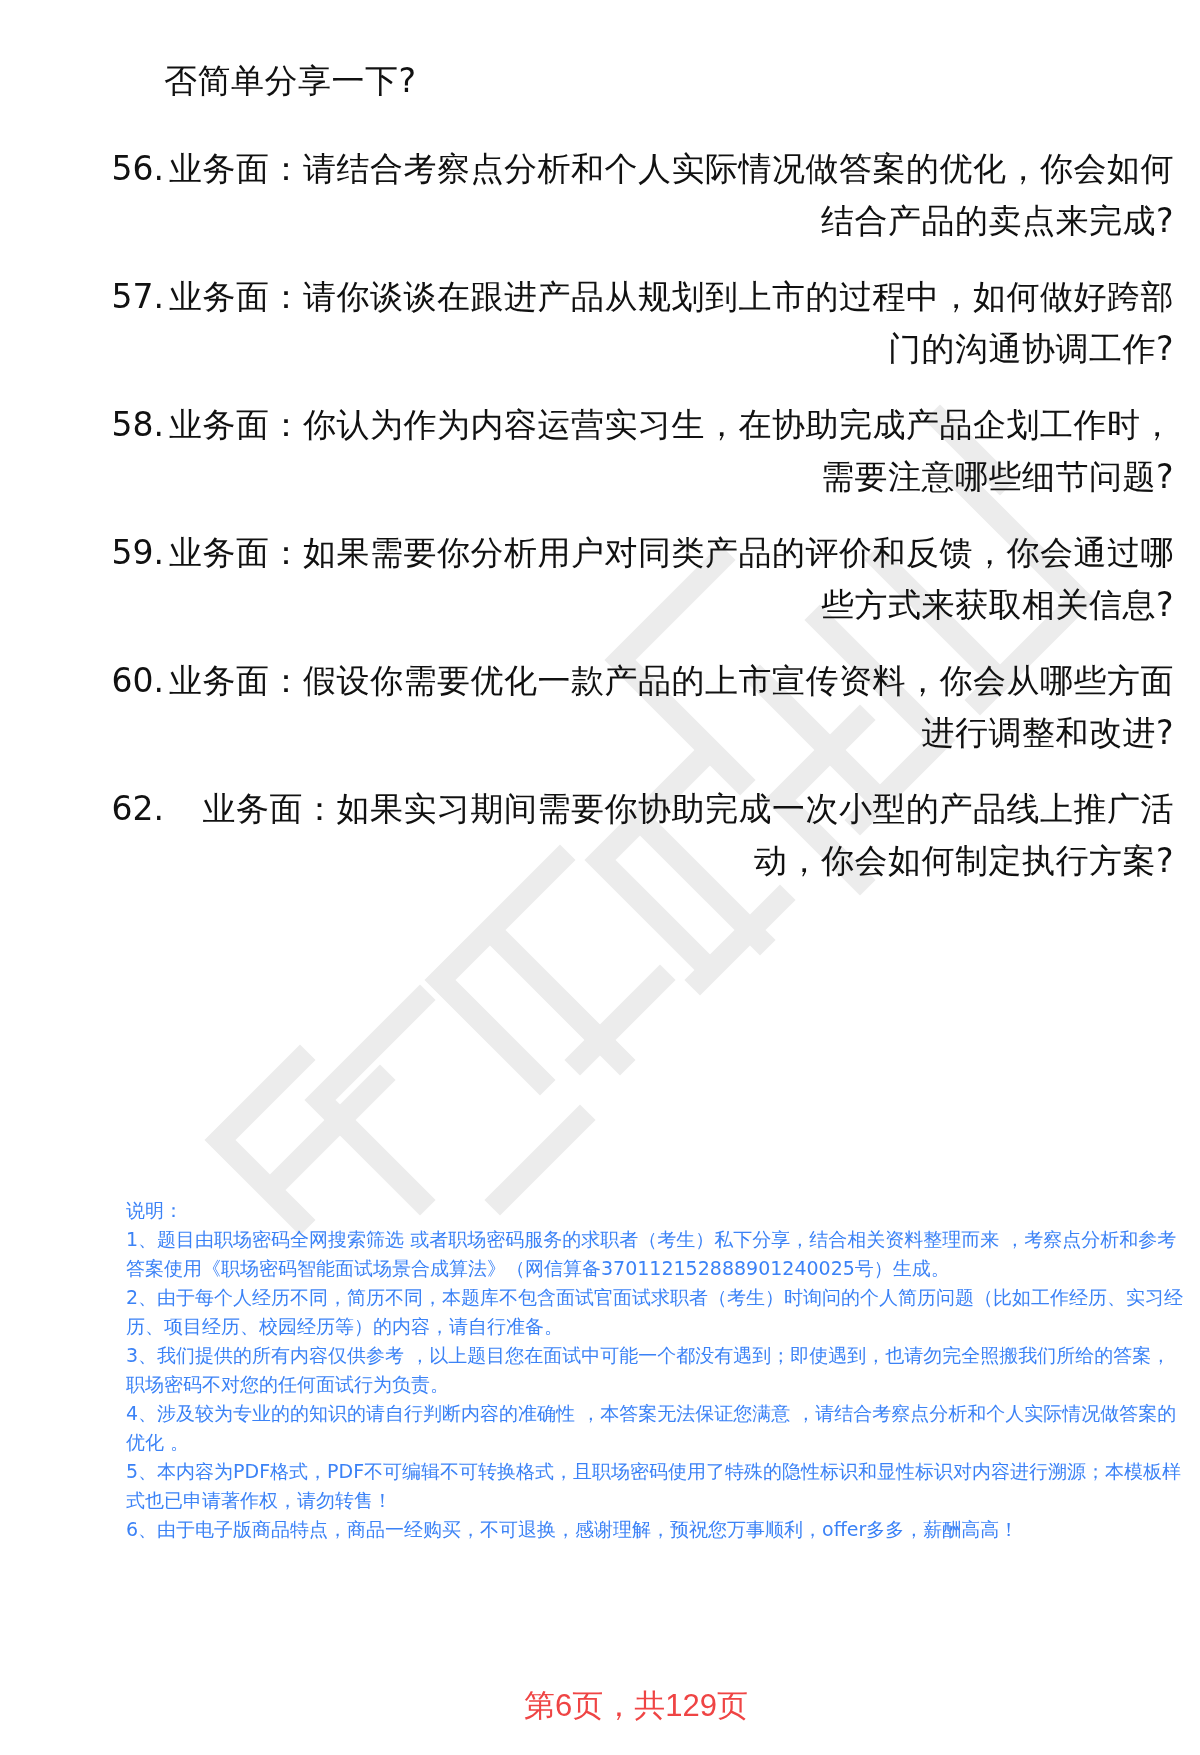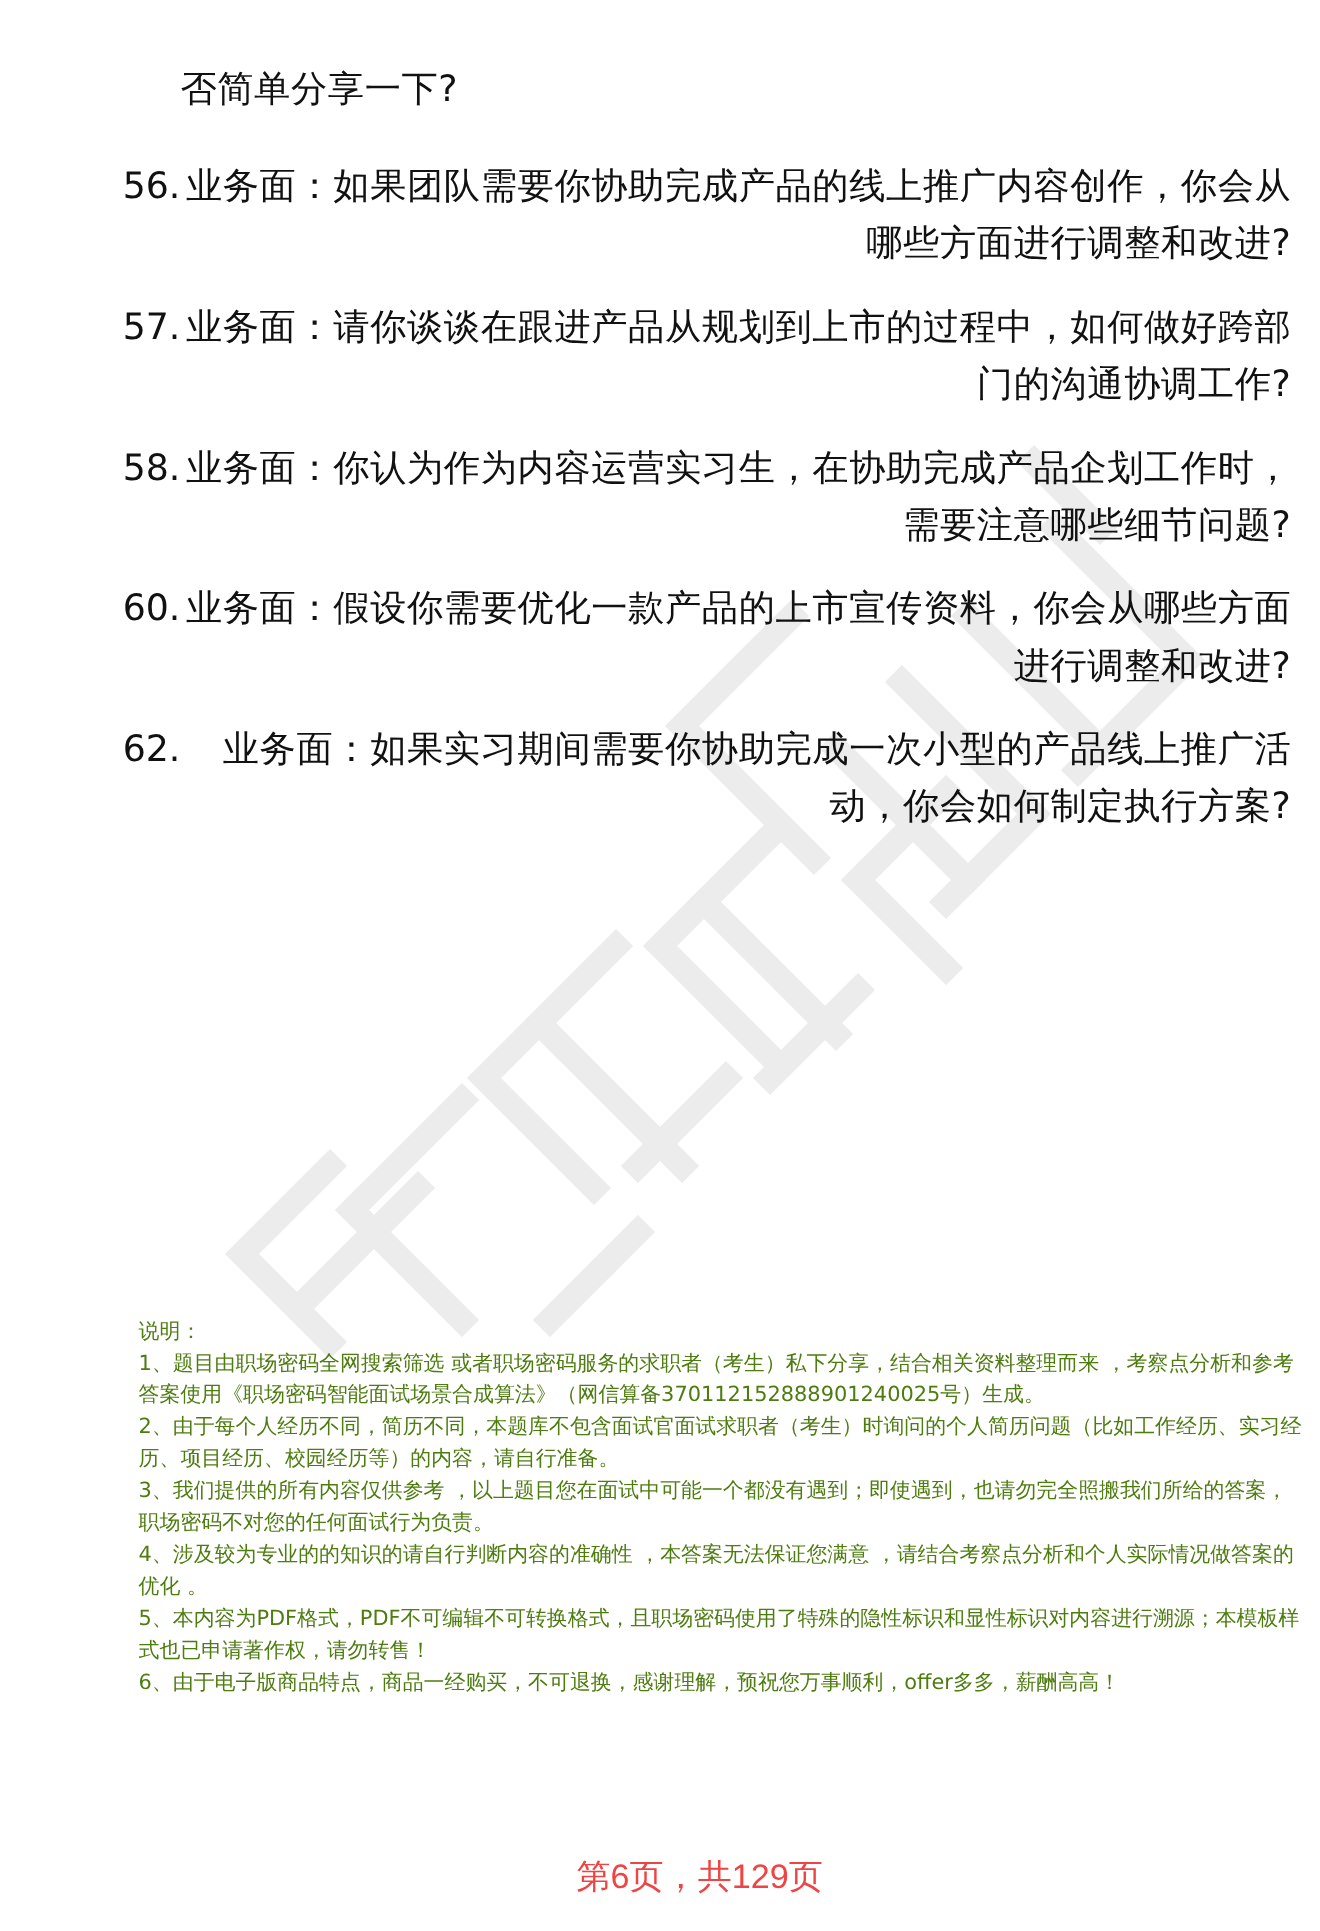--- a/index.html
+++ b/index.html
@@ -61,21 +61,21 @@
       line-height: 52px;
       letter-spacing: 0.5px;
     }
     .notes {
       position: absolute;
       left: 90px;
       top: 1196px;
       width: 1060px;
       font-size: 19px;
       line-height: 29px;
-      color: #4d7c0f;
+      color: #3b82f6;
     }
     .notes p { margin: 0; }
     .footer {
       position: absolute;
       left: 0;
       top: 1686px;
       width: 1200px;
       text-align: center;
       font-size: 31px;
       line-height: 40px;
@@ -109,29 +109,33 @@
   </g>
 </svg>
 
 <div class="page">
 
   <div class="q-continuation">否简单分享一下?</div>
 
   <div class="questions">
     <div class="question">
       <span class="q-num">56.</span>
-      <span class="q-text">业务面：如果团队需要你协助完成产品的线上推广内容创作，你会从哪些方面进行调整和改进?</span>
+      <span class="q-text">业务面：请结合考察点分析和个人实际情况做答案的优化，你会如何结合产品的卖点来完成?</span>
     </div>
     <div class="question">
       <span class="q-num">57.</span>
       <span class="q-text">业务面：请你谈谈在跟进产品从规划到上市的过程中，如何做好跨部门的沟通协调工作?</span>
     </div>
     <div class="question">
       <span class="q-num">58.</span>
       <span class="q-text">业务面：你认为作为内容运营实习生，在协助完成产品企划工作时，需要注意哪些细节问题?</span>
+    </div>
+    <div class="question">
+      <span class="q-num">59.</span>
+      <span class="q-text">业务面：如果需要你分析用户对同类产品的评价和反馈，你会通过哪些方式来获取相关信息?</span>
     </div>
     <div class="question">
       <span class="q-num">60.</span>
       <span class="q-text">业务面：假设你需要优化一款产品的上市宣传资料，你会从哪些方面进行调整和改进?</span>
     </div>
     <div class="question">
       <span class="q-num">62.</span>
       <span class="q-text">业务面：如果实习期间需要你协助完成一次小型的产品线上推广活动，你会如何制定执行方案?</span>
     </div>
   </div>

